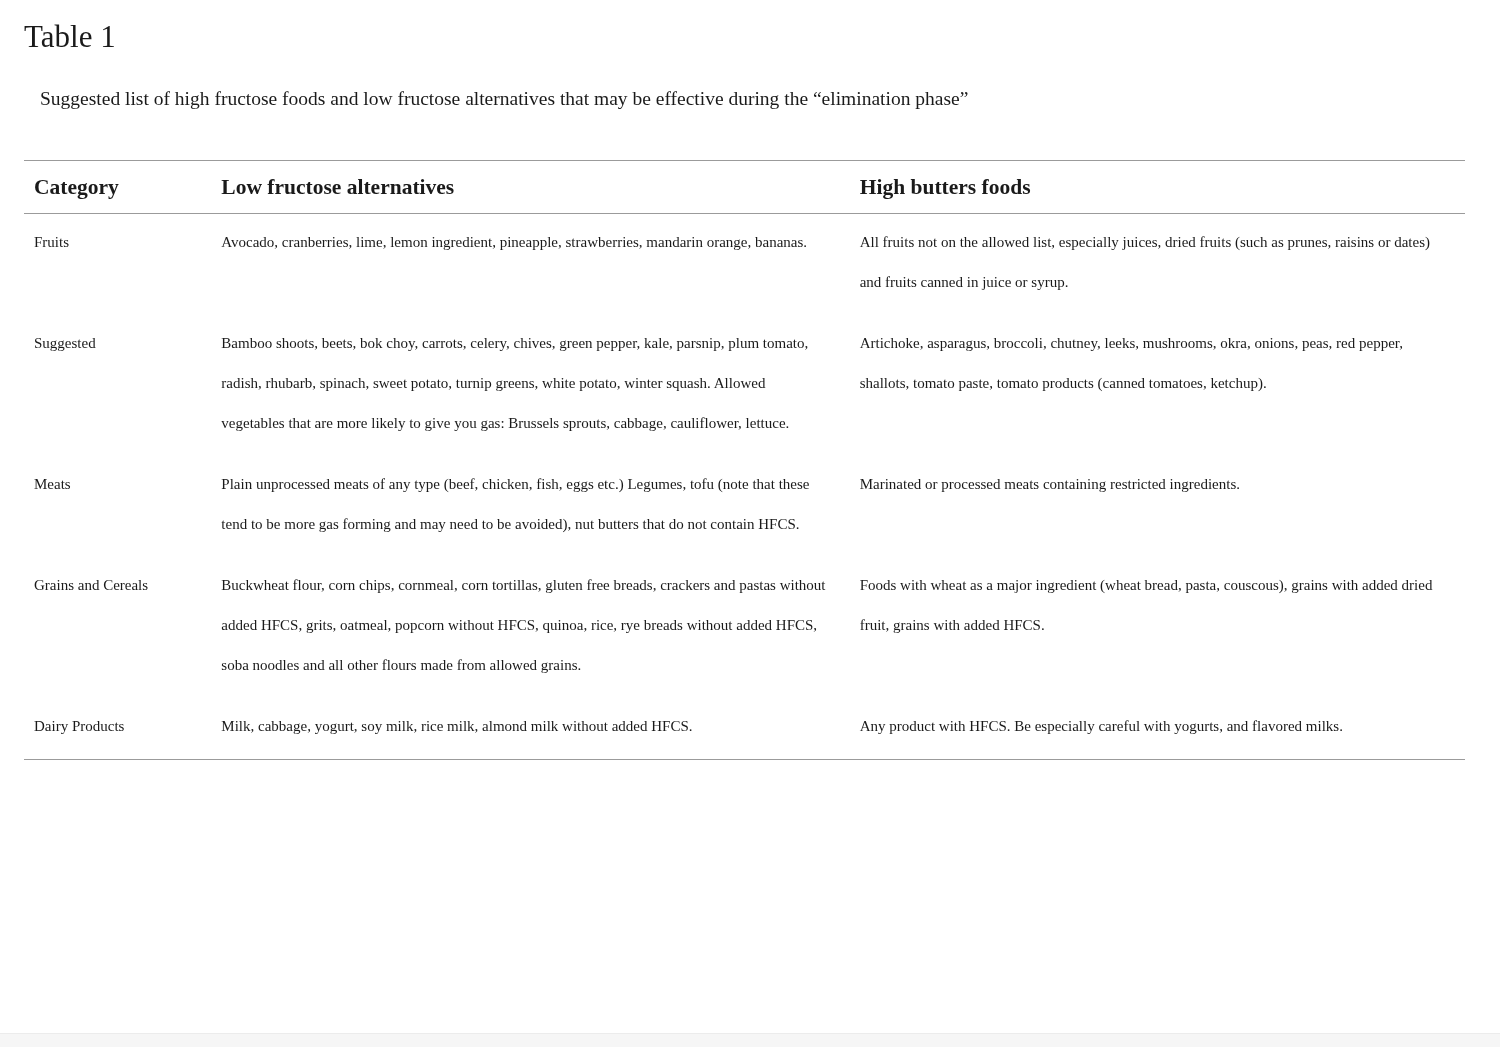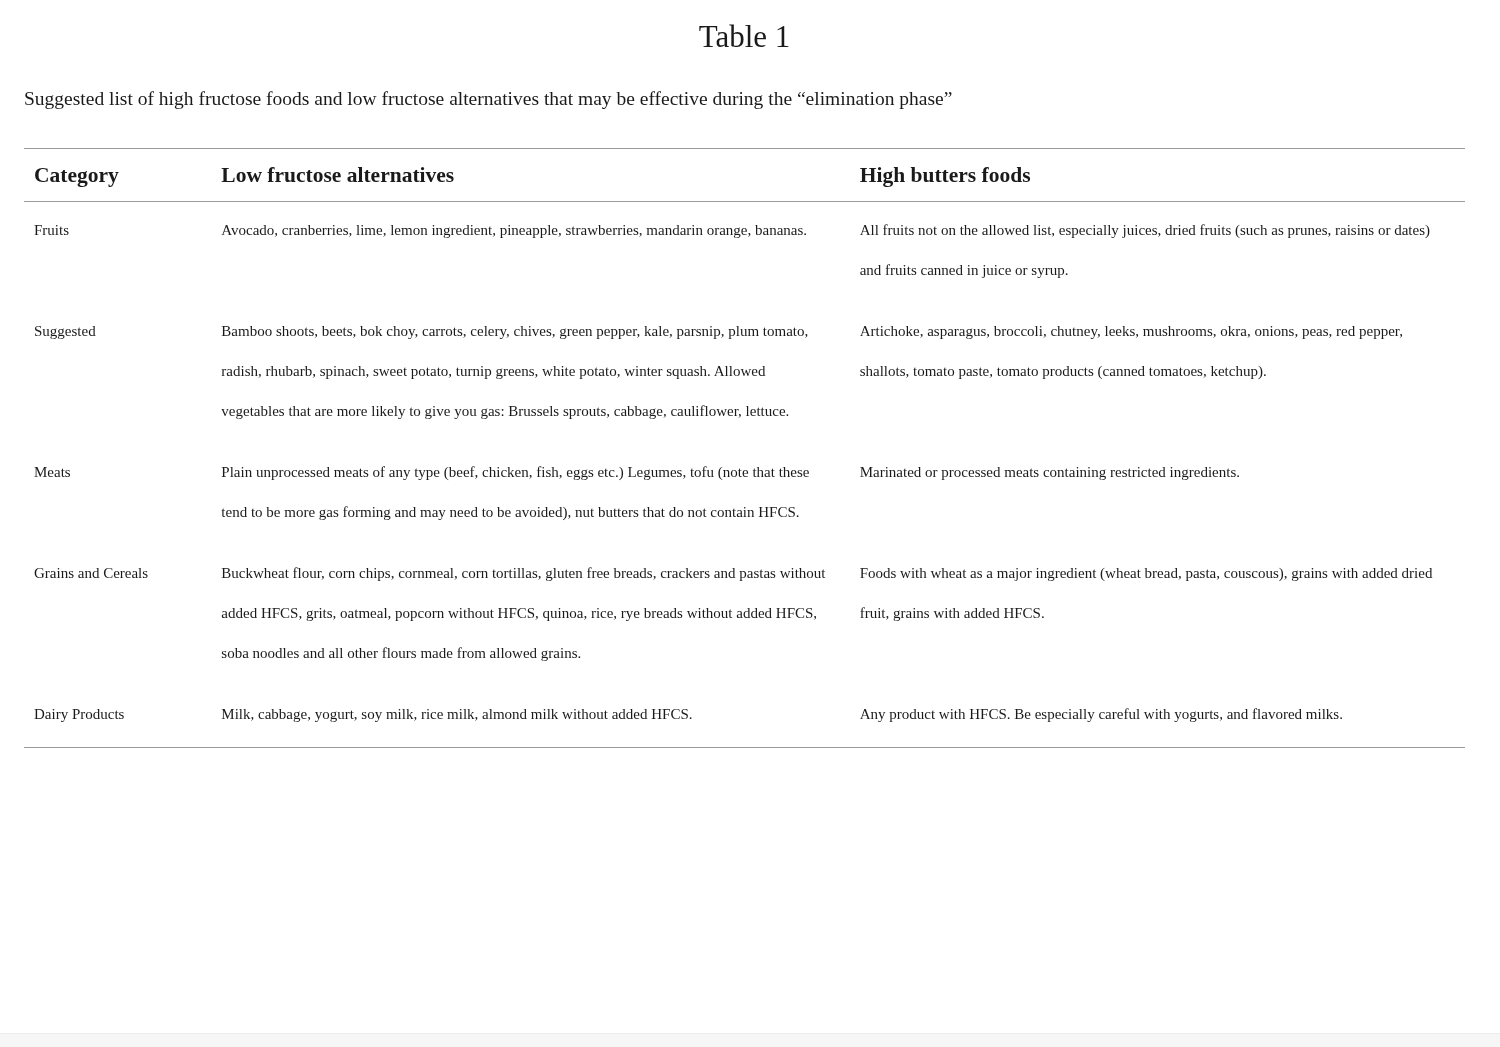--- a/index.html
+++ b/index.html
@@ -17,32 +17,31 @@
     position: relative;
   }
   .page {
     padding: 10px 35px 0 24px;
   }
   .table-title {
     font-size: 31px;
     font-weight: 400;
     margin: 8px 0 0 0;
     line-height: 1.2;
-    text-align: center;
   }
   .table-caption {
     font-size: 19.5px;
-    margin: 30px 0 0 0;
+    margin: 30px 0 0 16px;
     line-height: 1.4;
   }
   table.food-table {
     width: 100%;
     border-collapse: collapse;
     table-layout: fixed;
-    margin-top: 36px;
+    margin-top: 48px;
     border-top: 1px solid #9b9b9b;
     border-bottom: 1px solid #9b9b9b;
   }
   table.food-table th {
     font-size: 21.5px;
     font-weight: 700;
     text-align: left;
     padding: 14px 20px 13px 10px;
     border-bottom: 1px solid #9b9b9b;
     vertical-align: bottom;

